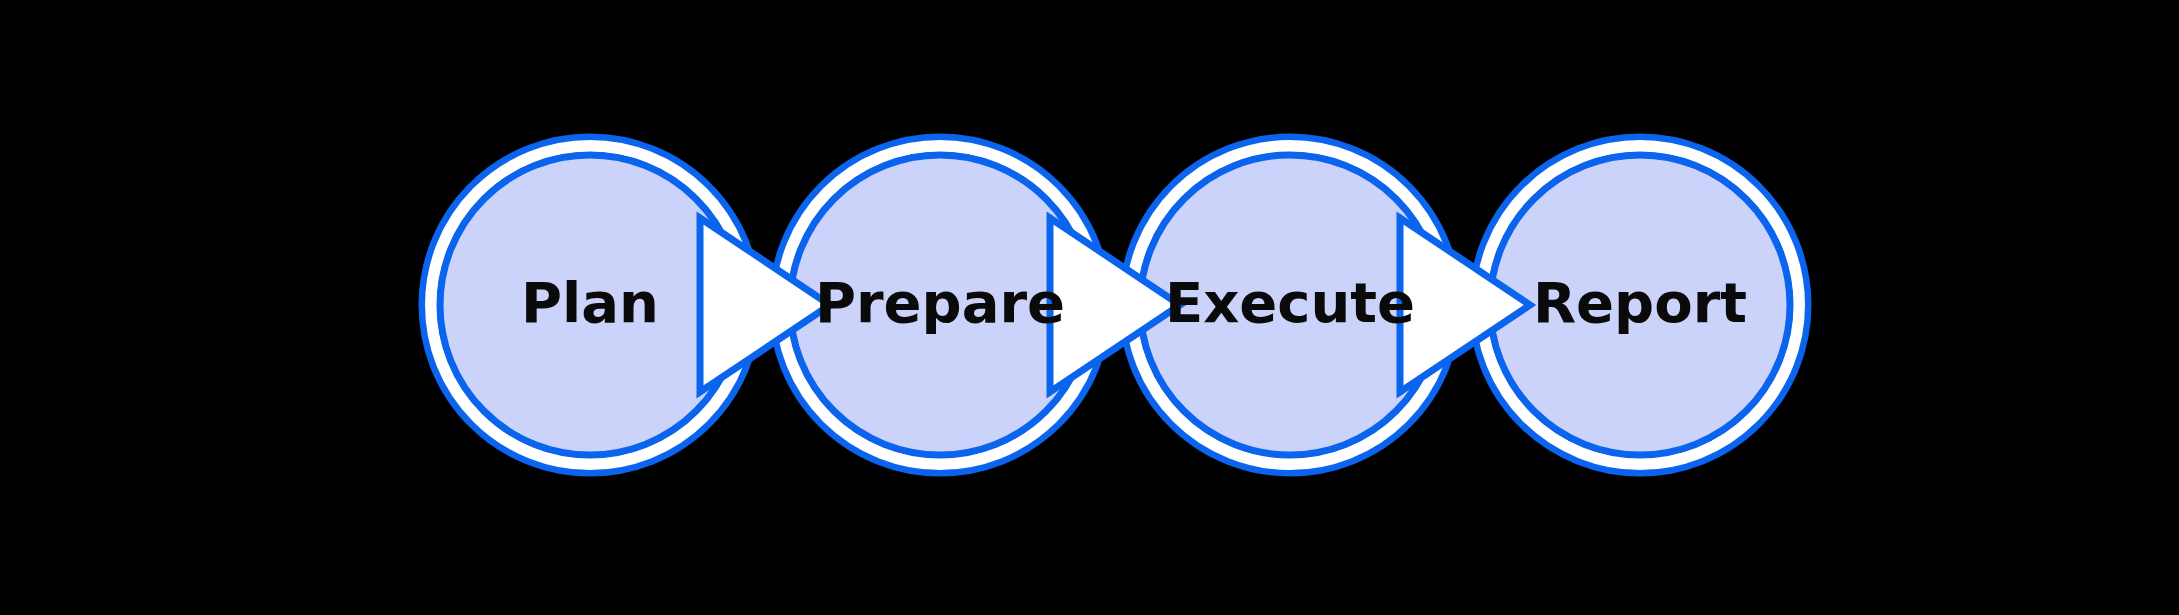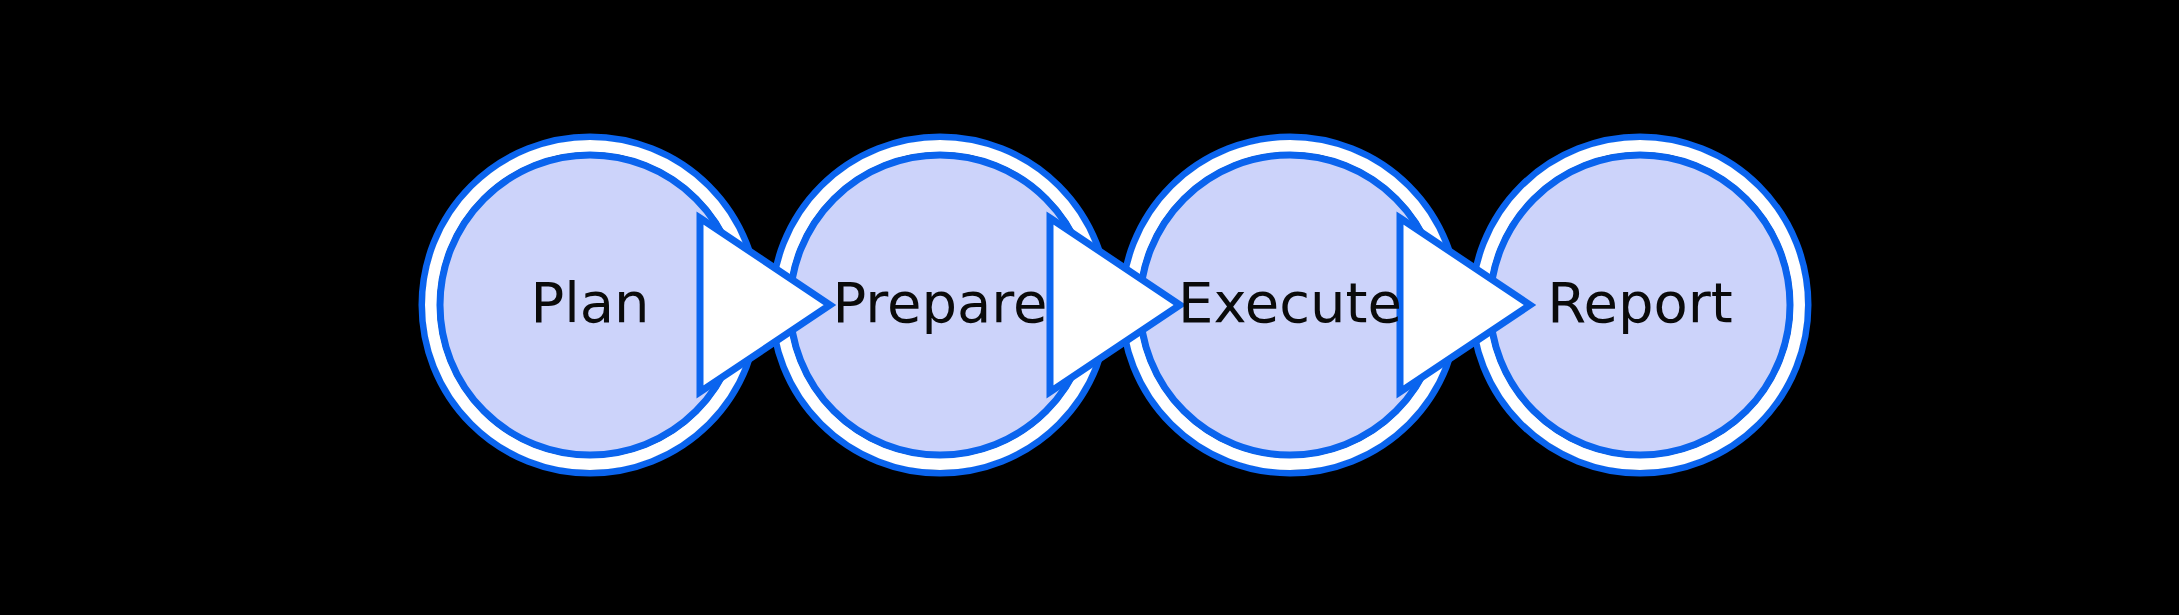--- a/index.html
+++ b/index.html
@@ -11,20 +11,21 @@
     width: 2179px;
     height: 615px;
     overflow: hidden;
     font-family: "DejaVu Sans", sans-serif;
   }
   #diagram-root {
     position: relative;
     width: 2179px;
     height: 533px;
     background: #1d4ed8;
+    font-weight: bold;
   }
   #process-flow-svg {
     display: block;
     width: 2179px;
     height: 615px;
   }
   .node-label {
     font-family: "DejaVu Sans", sans-serif;
     font-size: 56px;
     fill: #0a0a0a;

